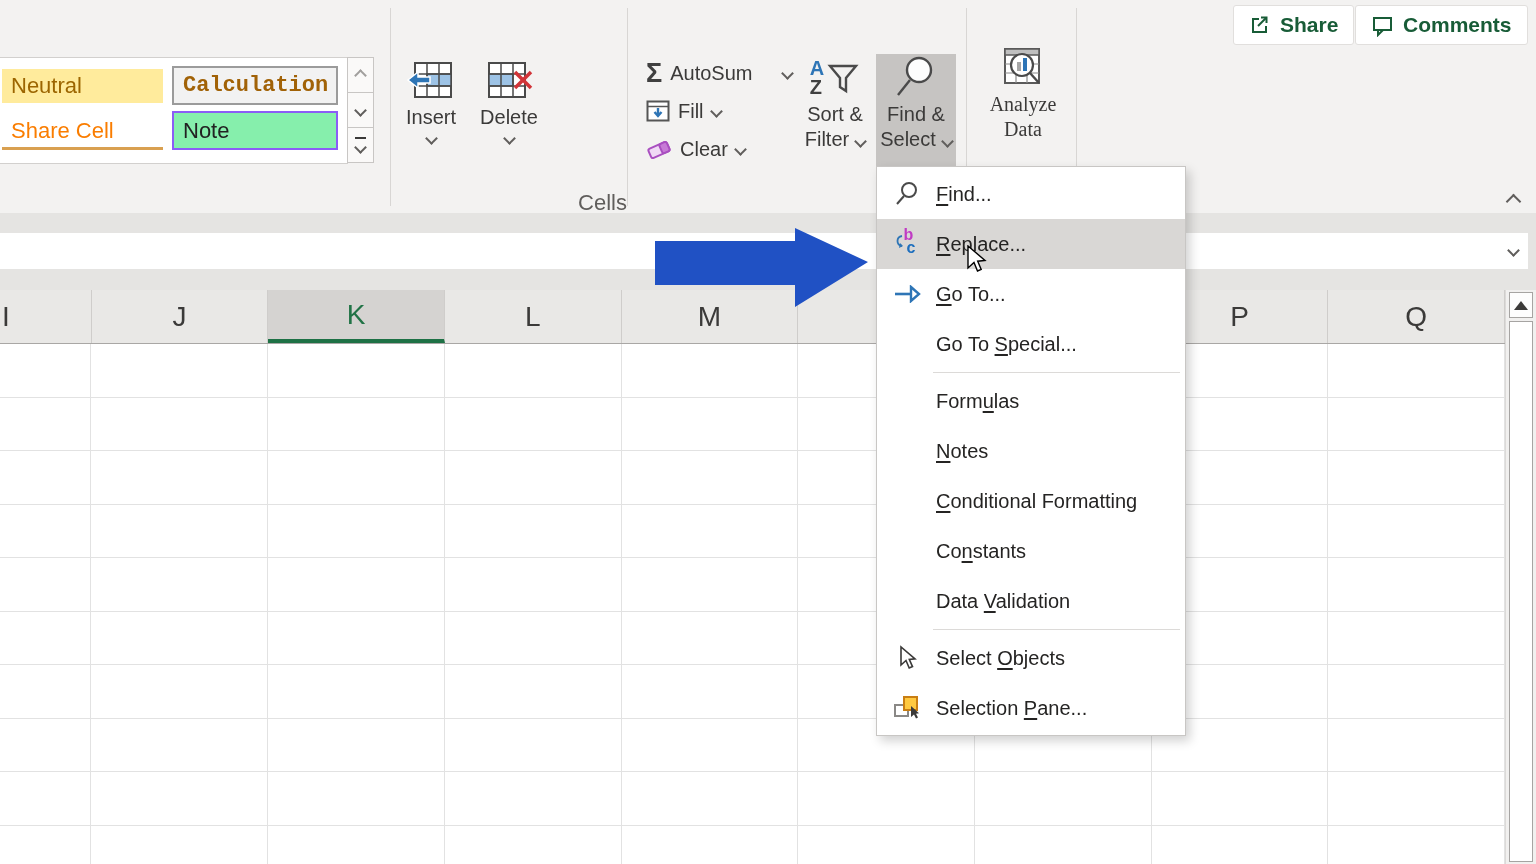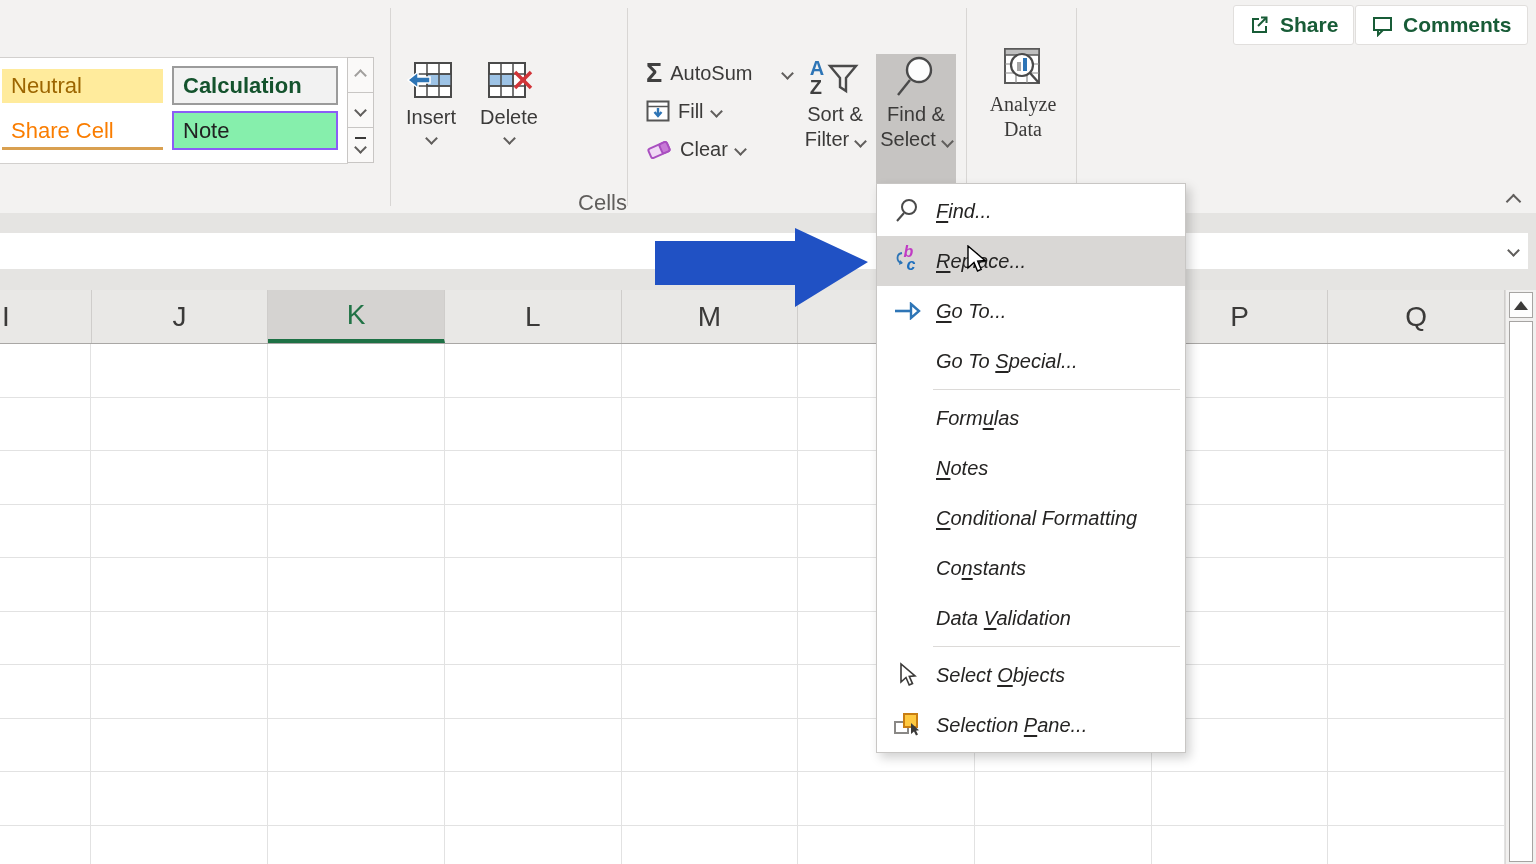--- a/index.html
+++ b/index.html
@@ -20,21 +20,21 @@
     background:#FFFFFF;border:1px solid #E1DFDD;border-radius:3px;padding:0 15px;
     color:#185C37;font-size:21px;font-weight:700;cursor:default;}
   .btn-share{left:1233px;}
   .btn-comments{left:1355px;}
 
   
   .styles-panel{left:0;top:57px;width:347px;height:105px;background:#FFFFFF;
     border:1px solid #D2D0CE;border-left:none;}
   .chip{position:absolute;font-size:22px;display:flex;align-items:center;padding-left:9px;box-sizing:border-box;}
   .chip-neutral{left:2px;top:11px;width:161px;height:34px;background:#FFEB9C;color:#9C6500;}
-  .chip-calculation{left:172px;top:8px;width:166px;height:39px;background:#F2F2F2;color:#14532d;font-weight:700;border:2px solid #9B9B9B;}
+  .chip-calculation{left:172px;top:8px;width:166px;height:39px;background:#F2F2F2;color:#a16207;font-weight:700;border:2px solid #9B9B9B;font-family:Liberation Mono, monospace;}
   .chip-linked{left:2px;top:56px;width:161px;height:36px;background:#FFFFFF;color:#FA7D00;border-bottom:3px solid #D9A050;}
   .chip-note{left:172px;top:53px;width:166px;height:39px;background:#86efac;color:#222222;border:2px solid #8b5cf6;}
   .style-scroll{left:347px;top:57px;width:27px;height:105px;}
   .ss-btn{position:absolute;left:0;width:25px;height:34px;background:#FAF9F8;border:1px solid #C8C6C4;
     display:flex;align-items:center;justify-content:center;}
   .ss-1{top:0;} .ss-2{top:35px;} .ss-3{top:70px;}
   .more-bar{position:absolute;width:11px;height:2px;background:#3B3A39;top:9px;left:7px;}
 
   
   .chev{display:inline-block;width:7px;height:7px;border-right:2px solid #605E5C;border-bottom:2px solid #605E5C;
@@ -86,22 +86,22 @@
   .gcol.first{width:95px;}
 
   
   .vscroll{left:1505px;top:290px;width:31px;height:574px;background:#F1F0EF;border-left:1px solid #DCDAD8;box-sizing:border-box;}
   .vs-up{position:absolute;left:3px;top:2px;width:24px;height:26px;background:#FDFDFD;border:1px solid #A6A4A2;
     box-sizing:border-box;display:flex;align-items:center;justify-content:center;}
   .tri-up{width:0;height:0;border-left:7px solid transparent;border-right:7px solid transparent;border-bottom:9px solid #3B3A39;}
   .vs-thumb{position:absolute;left:3px;top:31px;width:24px;height:541px;background:#FFFFFF;border:1px solid #A6A4A2;box-sizing:border-box;}
 
   
-  .fs-menu{left:876px;top:183px;width:310px;background:#FFFFFF;border:1px solid #C8C6C4;
-    box-shadow:4px 5px 10px rgba(0,0,0,0.18);padding:2px 0;z-index:30;box-sizing:border-box;font-style:italic;}
+  .fs-menu{left:876px;top:166px;width:310px;background:#FFFFFF;border:1px solid #C8C6C4;
+    box-shadow:4px 5px 10px rgba(0,0,0,0.18);padding:2px 0;z-index:30;box-sizing:border-box;}
   .menu-item{height:50px;display:flex;align-items:center;}
   .menu-item.hl{background:#D9D7D5;}
   .mi-icon{width:59px;display:flex;align-items:center;justify-content:center;flex:0 0 59px;}
   .mi-label{font-size:20px;color:#252423;white-space:nowrap;}
   .mi-label .key{text-decoration:underline;text-underline-offset:3px;}
   .menu-sep{height:1px;background:#DCDAD8;margin:3px 5px 3px 56px;}
 
   
   .rep-icon{position:relative;width:30px;height:30px;}
   .rep-b{position:absolute;left:12px;top:-3px;font-size:16px;color:#C03BC4;font-weight:600;}

